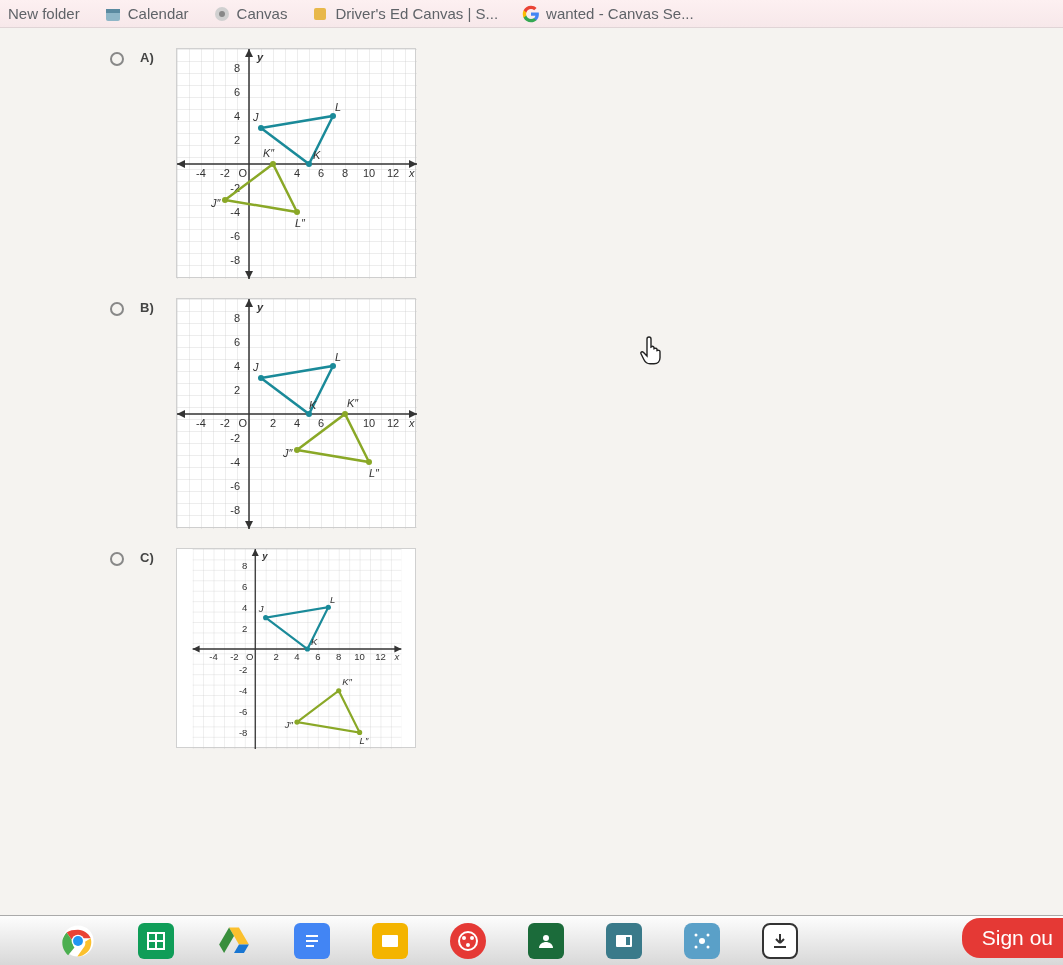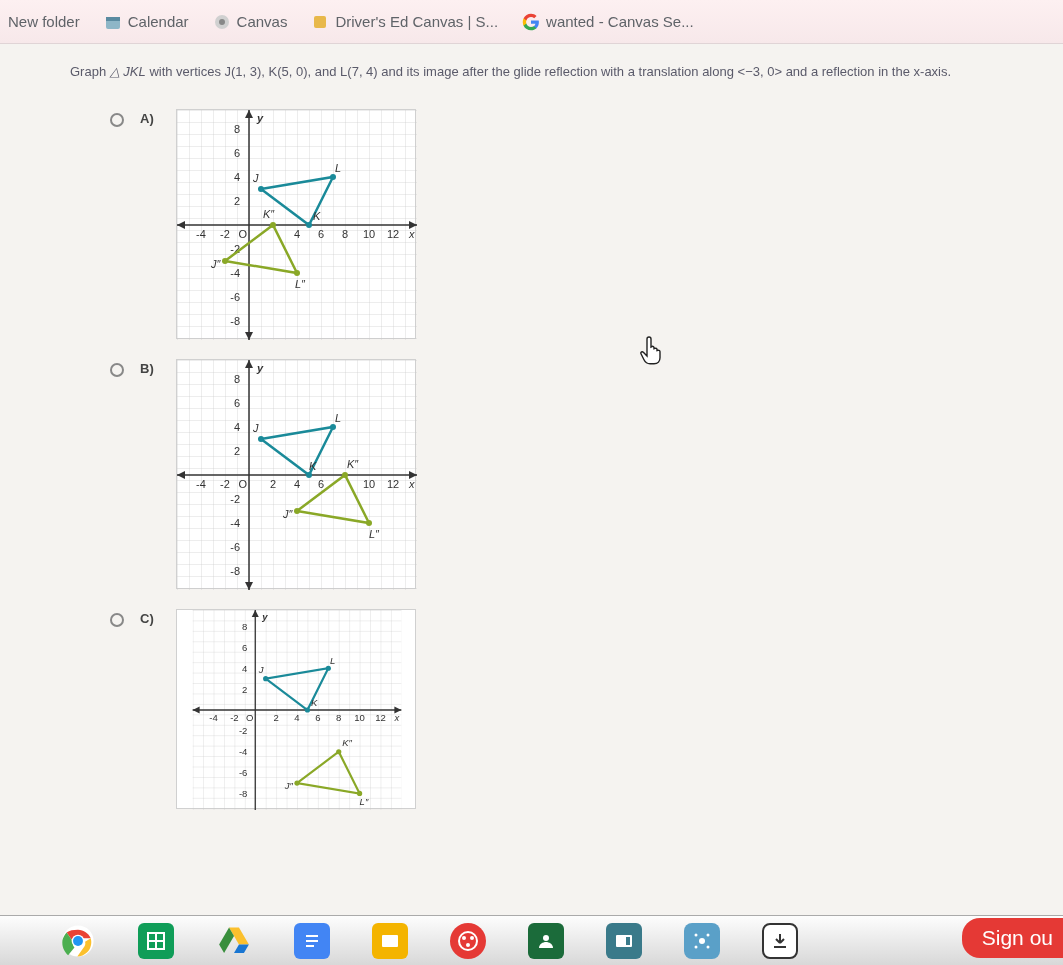--- a/index.html
+++ b/index.html
@@ -6,21 +6,21 @@
   body {
     font-family: Arial, sans-serif;
     background: #f5f3f0;
     width: 1063px;
     height: 965px;
     position: relative;
     overflow: hidden;
   }
   .bookmark-bar {
     background: linear-gradient(to bottom, #fdf0f1, #f7e8ea);
-    height: 44px;
+    height: 28px;
     display: flex;
     align-items: center;
     padding: 0 8px;
     gap: 24px;
     border-bottom: 1px solid #e0d4d6;
   }
   .bookmark-item {
     display: flex;
     align-items: center;
     gap: 6px;
@@ -148,23 +148,20 @@
           <path fill="#34A853" d="M24 46c6 0 11-2 14.6-5.4l-7.1-5.5c-2 1.3-4.5 2.1-7.5 2.1-5.8 0-10.7-3.9-12.4-9.2H4.3v5.7C7.9 41 15.4 46 24 46z"></path>
           <path fill="#FBBC05" d="M11.6 28c-.4-1.3-.7-2.6-.7-4s.3-2.7.7-4v-5.7H4.3C2.8 17.3 2 20.6 2 24s.8 6.7 2.3 9.7L11.6 28z"></path>
           <path fill="#EA4335" d="M24 10.8c3.3 0 6.2 1.1 8.5 3.3l6.3-6.3C34.9 4.1 30 2 24 2 15.4 2 7.9 7 4.3 14.3L11.6 20c1.7-5.3 6.6-9.2 12.4-9.2z"></path>
         </svg>
     </span>
     <span>wanted - Canvas Se...</span>
   </div>
 </div>
 
 <div class="content">
-  <div class="question-text">
-    <span>Graph </span><span class="tri" style="font-style:italic">△ JKL</span><span> with vertices J(1, 3), K(5, 0), and L(7, 4) and its image after the glide reflection with a translation along &lt;−3, 0&gt; and a reflection in the x-axis.</span>
-  </div>
 
   <div class="option-row">
     <div class="radio"></div>
     <div class="opt-label">A)</div>
     <div class="graph-container">
       <svg class="grid" width="240" height="230" viewBox="0 0 240 230">
         <defs>
             <pattern id="ga" width="12" height="12" patternUnits="userSpaceOnUse">
               <path d="M12 0H0V12" fill="none" stroke="#ccc" stroke-width="0.7"></path>
             </pattern>

